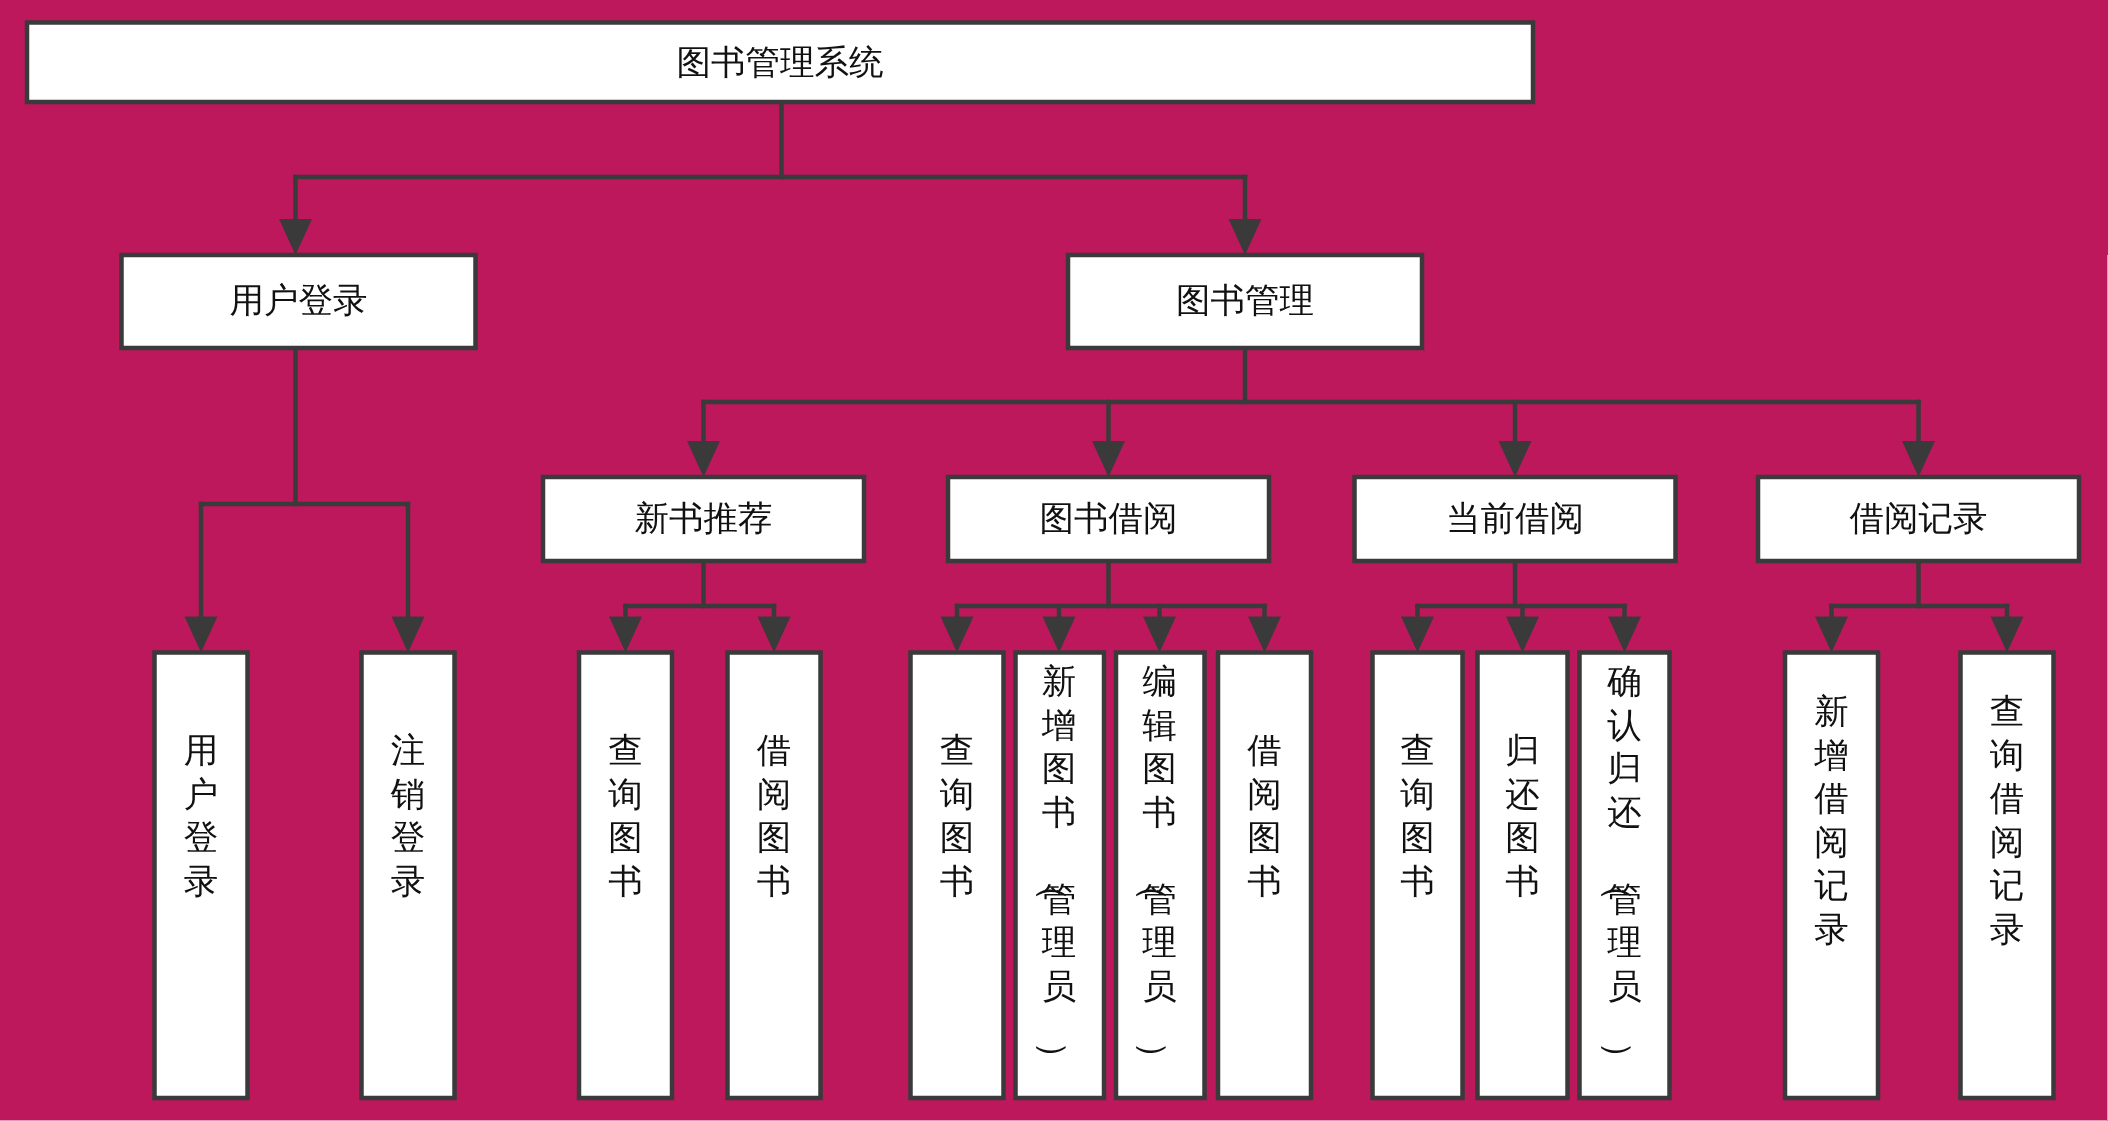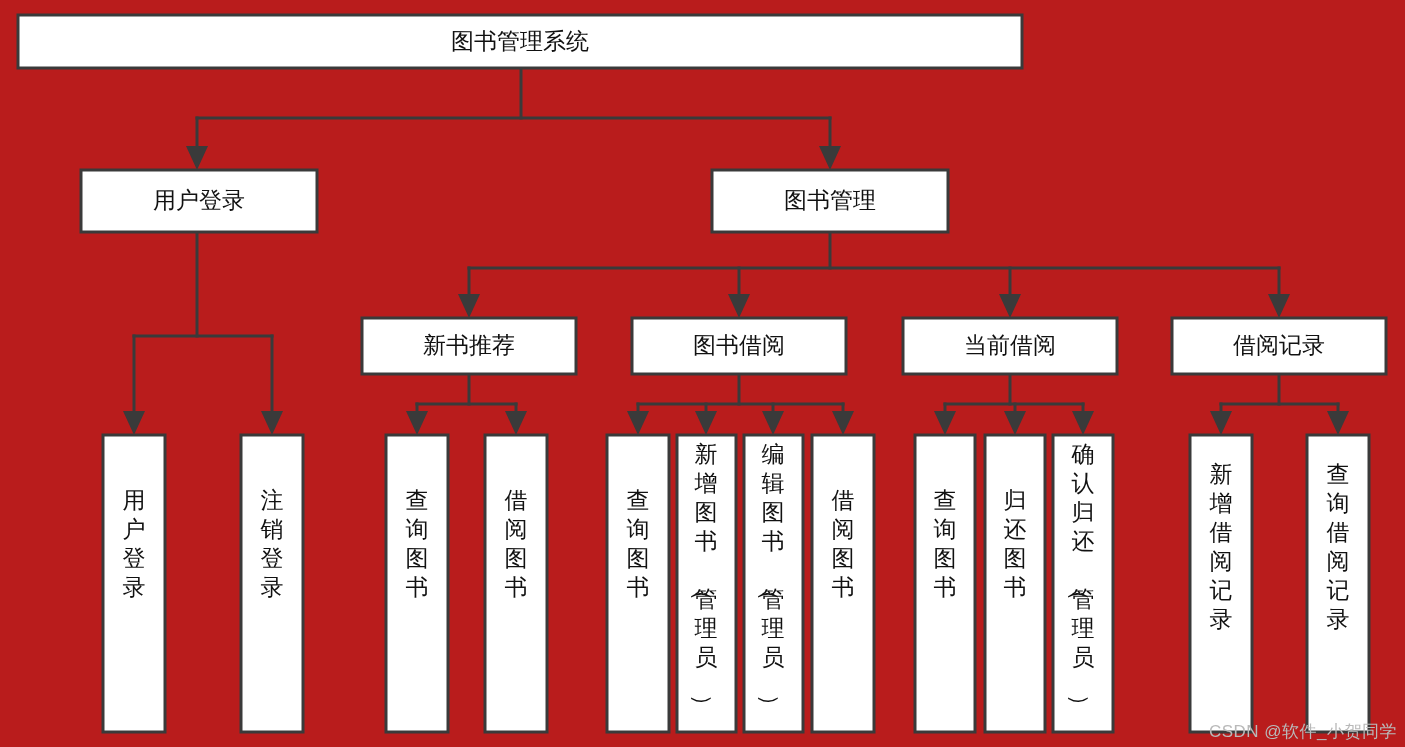--- a/index.html
+++ b/index.html
@@ -7,21 +7,21 @@
     padding: 0;
     background: #ffffff;
   }
   body {
     font-family: "Liberation Sans", "DejaVu Sans", sans-serif;
   }
   #diagram-root {
     position: relative;
     width: 1405px;
     height: 747px;
-    background: #b91c1c;
+    background: #be185d;
     overflow: hidden;
   }
   svg.flow {
     position: absolute;
     top: 0;
     left: 0;
     width: 1405px;
     height: 747px;
   }
   .node-box {
@@ -236,15 +236,14 @@
       <text class="node-label-vertical" x="1221" y="482"><tspan x="1221" y="482">新</tspan><tspan x="1221" y="511">增</tspan><tspan x="1221" y="540">借</tspan><tspan x="1221" y="569">阅</tspan><tspan x="1221" y="598">记</tspan><tspan x="1221" y="627">录</tspan></text>
     </g>
 
     <g>
       <rect class="node-box" x="1307" y="435" width="62" height="297"></rect>
       <text class="node-label-vertical" x="1338" y="482"><tspan x="1338" y="482">查</tspan><tspan x="1338" y="511">询</tspan><tspan x="1338" y="540">借</tspan><tspan x="1338" y="569">阅</tspan><tspan x="1338" y="598">记</tspan><tspan x="1338" y="627">录</tspan></text>
     </g>
 
   </svg>
 
-  <div class="watermark">CSDN @软件_小贺同学</div>
 
 </div>
 
 </body></html>

